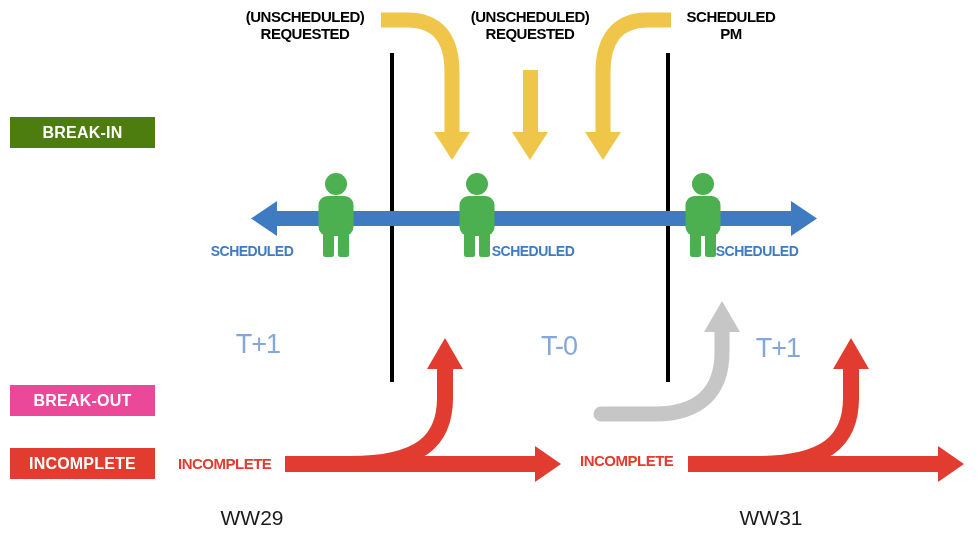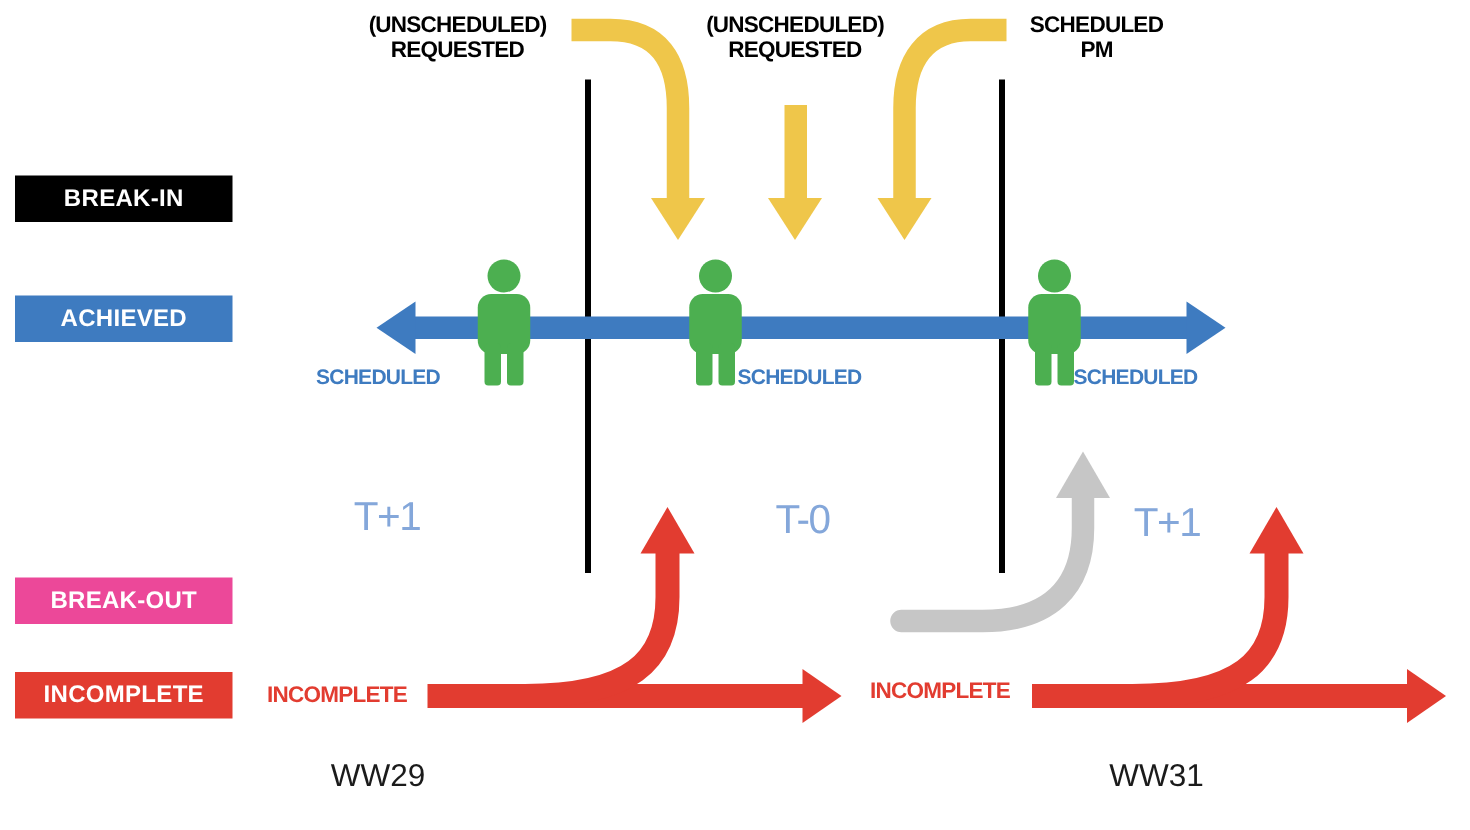--- a/index.html
+++ b/index.html
@@ -6,21 +6,21 @@
   .canvas{
     position:relative;width:980px;height:553px;background:#ffffff;
     font-family:"Liberation Sans",sans-serif;overflow:hidden;
   }
   .layer{position:absolute;left:0;top:0;}
   .legend-box{
     position:absolute;left:10px;width:145px;height:31px;
     display:flex;align-items:center;justify-content:center;
     color:#ffffff;font-weight:bold;font-size:16px;letter-spacing:0.2px;
   }
-  .legend-break-in{top:117px;background:#000000;}
+  .legend-break-in{top:117px;background:#4d7c0f;}
   .legend-achieved{top:197px;background:#3E7BC0;}
   .legend-break-out{top:385px;background:#ec4899;}
   .legend-incomplete{top:448px;background:#E23C30;}
   .top-label{
     position:absolute;top:8px;transform:translateX(-50%);
     text-align:center;font-weight:bold;font-size:15px;line-height:17px;
     letter-spacing:-0.5px;color:#000000;white-space:nowrap;
   }
   .sched-label{
     position:absolute;top:243px;transform:translateX(-50%);
@@ -105,23 +105,20 @@
       <circle cx="0" cy="11" r="11"></circle>
       <rect x="-17.5" y="23" width="35" height="40" rx="9"></rect>
       <rect x="-13" y="56" width="11" height="28" rx="2.5"></rect>
       <rect x="2" y="56" width="11" height="28" rx="2.5"></rect>
     </g>
   </svg>
 
   <div class="legend-box legend-break-in">
     <span>BREAK-IN</span>
   </div>
-  <div class="legend-box legend-achieved">
-    <span>ACHIEVED</span>
-  </div>
   <div class="legend-box legend-break-out">
     <span>BREAK-OUT</span>
   </div>
   <div class="legend-box legend-incomplete">
     <span>INCOMPLETE</span>
   </div>
 
   <div class="top-label" style="left:305px">
     <div>(UNSCHEDULED)</div>
     <div>REQUESTED</div>
@@ -133,21 +130,21 @@
   <div class="top-label" style="left:731px">
     <div>SCHEDULED</div>
     <div>PM</div>
   </div>
 
   <div class="sched-label" style="left:252px">SCHEDULED</div>
   <div class="sched-label" style="left:533px">SCHEDULED</div>
   <div class="sched-label" style="left:757px">SCHEDULED</div>
 
   <div class="t-label" style="left:258px;top:329px">T+1</div>
-  <div class="t-label" style="left:535px;top:331px">T-0</div>
+  <div class="t-label" style="left:559px;top:331px">T-0</div>
   <div class="t-label" style="left:778px;top:333px">T+1</div>
 
   <div class="inc-label" style="left:178px;top:455px">INCOMPLETE</div>
   <div class="inc-label" style="left:580px;top:452px">INCOMPLETE</div>
 
   <div class="week-label" style="left:252px">WW29</div>
   <div class="week-label" style="left:771px">WW31</div>
 
 </div>
 

